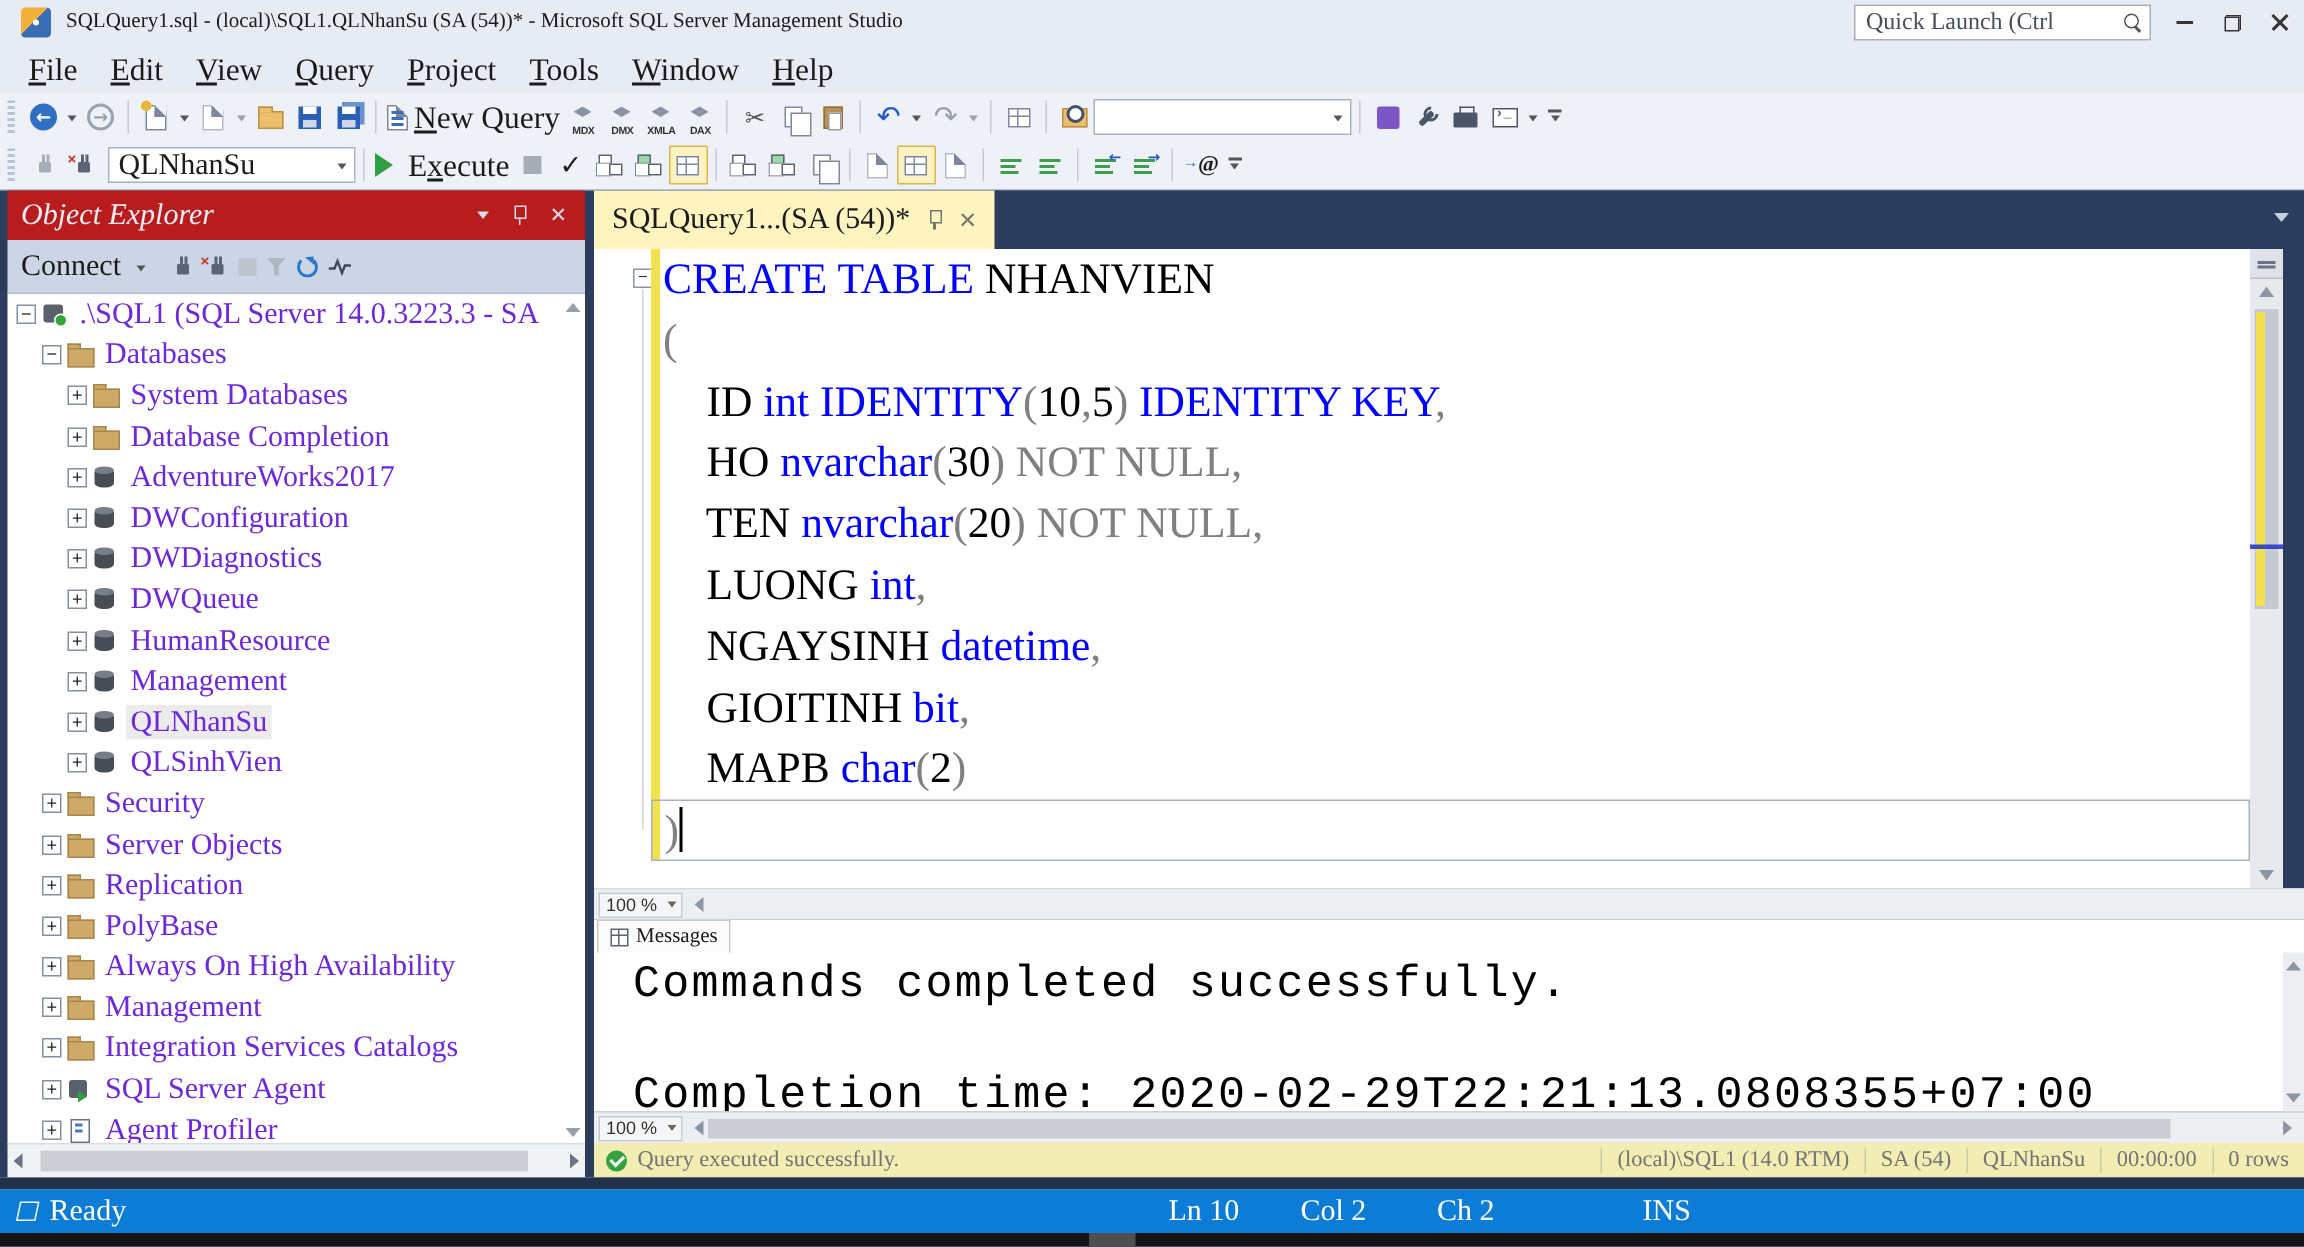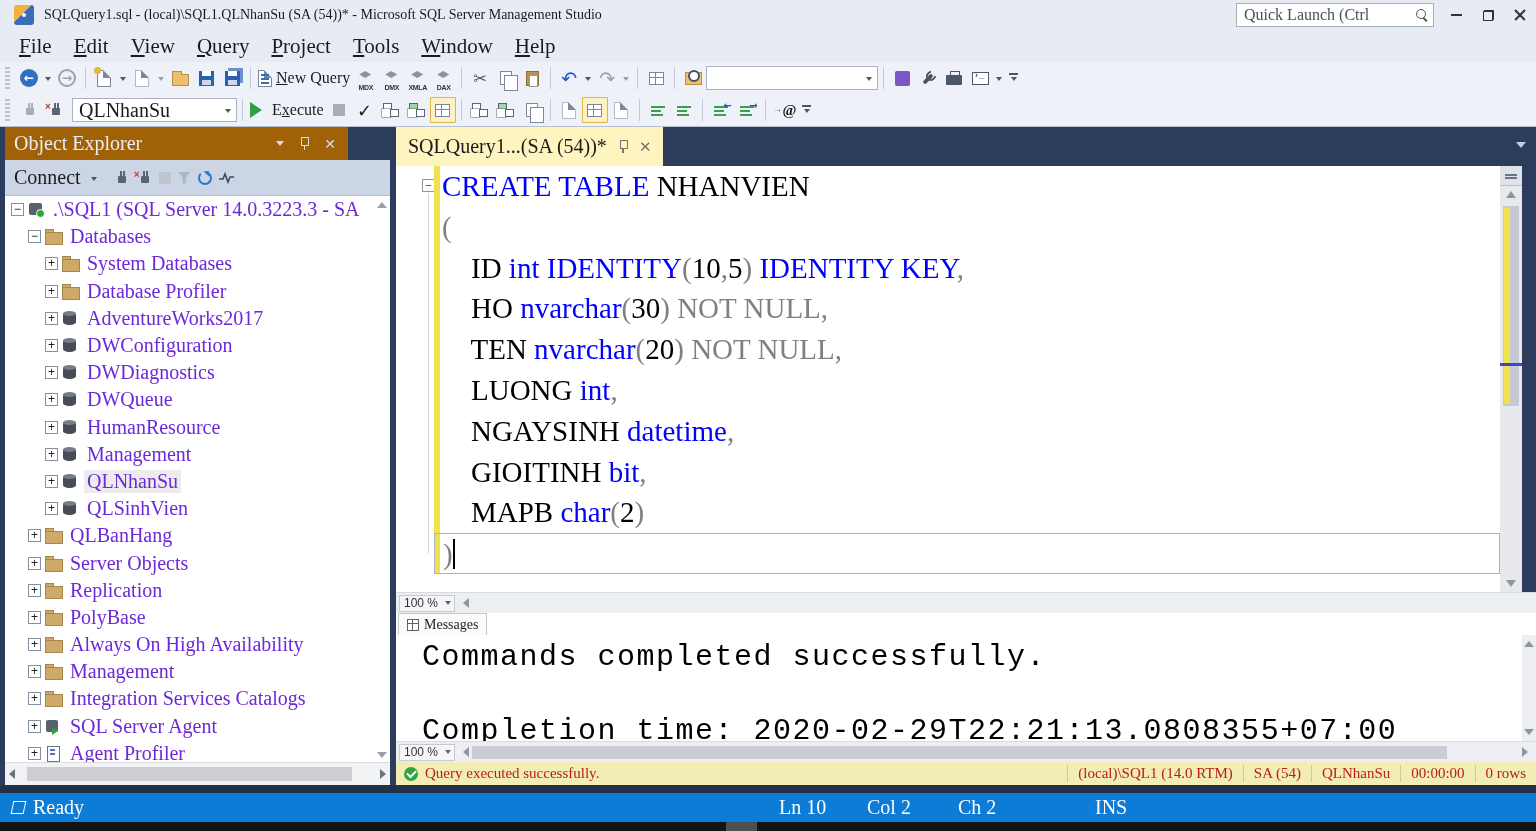--- a/index.html
+++ b/index.html
@@ -37,21 +37,21 @@
   .toolbar { left:0; width:1536px; display:flex; align-items:center; background:#eef1f7; padding-left:3px; }
   .tb1 { top:62px; height:32px; }
   .tb2 { top:94px; height:33px; border-bottom:1px solid #b7c0d1; }
   .grip { width:5px; height:22px; margin:0 6px 0 2px; flex:none;
     background:repeating-linear-gradient(180deg,#b9c2d6 0 2px,transparent 2px 4px); }
   .vsep { width:1px; height:22px; background:#c3cad8; margin:0 5px; flex:none; }
   .tbtn { height:26px; min-width:26px; display:flex; align-items:center; justify-content:center; flex:none; position:relative; gap:4px; padding:0 2px; }
   .tbtn.on { background:#fdf2c0; border:1px solid #d9b64e; border-radius:1px; }
   .caret { width:0; height:0; border:3.5px solid transparent; border-top:4.5px solid #555; margin:4px 3px 0; flex:none; }
   .caret.dim { border-top-color:#9aa1ad; }
-  .tlabel { font-size:16px; color:#1b1b1b; white-space:nowrap;text-align:center; }
+  .tlabel { font-size:21px; color:#1b1b1b; white-space:nowrap;text-align:center; }
   .circ { width:18px; height:18px; border-radius:50%; display:flex; align-items:center; justify-content:center;
     font:bold 12px "DejaVu Sans",sans-serif; }
   .circ.back { background:#2f6fc4; color:#fff; }
   .circ.fwd { border:2px solid #9aa2ad; color:#9aa2ad; background:#eef1f7; }
   .icon-page { position:relative; width:14px; height:17px; background:#fff; border:1px solid #7d8799; }
   .icon-page::before { content:""; position:absolute; right:-1px; top:-1px; border:4px solid #eef1f7; border-left-color:#7d8799; border-bottom-color:#7d8799; }
   .icon-page.star::after { content:""; position:absolute; left:-4px; top:-4px; width:7px; height:7px; background:#e8b73c; border-radius:50%; }
   .icon-page.q::after { content:""; position:absolute; left:2px; top:3px; width:8px; height:2px; background:#3a6db5; box-shadow:0 4px 0 #3a6db5,0 8px 0 #3a6db5; }
   .icon-page.dim { border-color:#b4bac4; }
   .icon-folder { position:relative; width:17px; height:12px; background:#eebf6a; border:1px solid #b8904a; margin-top:4px; }
@@ -109,21 +109,21 @@
   .ic-lines.arr::after { content:"→"; position:absolute; right:-4px; top:-4px; color:#2458c8; font:bold 10px "DejaVu Sans",sans-serif; }
   .ic-lines.arr.l::after { content:"←"; }
   .atmark { font-size:15px; color:#1b1b1b; font-weight:bold; }
   .atmark::before { content:"→"; color:#2458c8; font-size:10px; vertical-align:3px; }
 
   
   .main { left:0; top:127px; width:1536px; height:658px; background:#2b3c5d; }
 
   
   .oe { left:5px; top:0; width:385px; height:658px; }
-  .oe-header { left:0; top:0; width:343px; height:33px; background:#a16207; color:#e8edf6; display:flex; align-items:center; }
+  .oe-header { left:0; top:0; width:385px; height:33px; background:#b91c1c; color:#e8edf6; display:flex; align-items:center;font-style:italic; }
   .oe-title { font-size:20px; padding-left:9px; flex:1; }
   .oe-hicons { display:flex; align-items:center; gap:16px; padding-right:12px; }
   .wcaret { width:0; height:0; border:4px solid transparent; border-top:5px solid #d5dce8; margin-top:4px; }
   .pin { position:relative; width:8px; height:13px; }
   .pin::before { content:""; position:absolute; left:1px; top:0; width:6px; height:7px; border:1.6px solid #d5dce8; }
   .pin::after { content:""; position:absolute; left:3.5px; top:8px; width:1.6px; height:5px; background:#d5dce8; }
   .oe-x { font-size:14px; color:#d5dce8; font-family:"DejaVu Sans",sans-serif; }
   .oe-connect { left:0; top:33px; width:385px; height:36px; background:#ccd5e6; display:flex; align-items:center;
     font-size:20px; color:#1b1b1b; padding-left:9px; gap:7px; border-bottom:1px solid #b5bfd4; }
   .oe-connect .caret { margin-top:6px; }
@@ -202,21 +202,21 @@
     linear-gradient(#5a6475 0 0) 0 3px/100% 1px no-repeat,
     linear-gradient(#5a6475 0 0) 4px 0/1px 100% no-repeat,#fff; }
   .msg-body { left:0; top:22px; width:1126px; height:106px; padding:4px 0 0 26px; overflow:hidden; }
   .msg-line { font-family:"Liberation Mono","DejaVu Sans Mono",monospace; font-size:30px; line-height:37px;
     letter-spacing:1.5px; color:#000; white-space:pre; }
   .msg-vscroll { left:1126px; top:22px; width:14px; height:106px; background:#eceef2; }
   .mv-up { left:2px; top:6px; border-bottom:6px solid #8f96a3; border-top:none; }
   .mv-dn { left:2px; bottom:6px; border-top:6px solid #8f96a3; border-bottom:none; }
 
   .ystatus { left:0; top:635px; width:1140px; height:23px; background:#f2edb3; display:flex; align-items:center;
-    font-size:15px; color:#b91c1c; }
+    font-size:15px; color:#737373; }
   .st-ok { width:14px; height:14px; border-radius:50%; background:#36a13f; margin:0 7px 0 8px; position:relative; flex:none; }
   .st-ok::after { content:""; position:absolute; left:3px; top:3.5px; width:7px; height:4px; border-left:2px solid #fff; border-bottom:2px solid #fff; transform:rotate(-45deg); }
   .st-msg { flex:1; white-space:nowrap; }
   .st-cell { padding:0 10px; border-left:1px solid #cfc99e; height:17px; line-height:17px; white-space:nowrap; }
 
   
   .framebottom { left:0; top:785px; width:1536px; height:8px; background:#22304a; }
   .bluebar { left:0; top:793px; width:1536px; height:39px; background:#0c7cd6; color:#fff; font-size:20px; }
   .ready-icon { left:12px; top:8px; width:13px; height:13px; border:1.6px solid #fff; transform:skewX(-12deg); }
   .bb { position:absolute; top:0; height:29px; line-height:29px; white-space:nowrap; }
@@ -473,21 +473,21 @@
             <span class="tlabel2">Databases</span>
           </div>
           <div class="trow" style="padding-left: 40px;">
             <span class="expander">+</span>
             <span class="ticon folder"></span>
             <span class="tlabel2">System Databases</span>
           </div>
           <div class="trow" style="padding-left: 40px;">
             <span class="expander">+</span>
             <span class="ticon folder"></span>
-            <span class="tlabel2">Database Profiler</span>
+            <span class="tlabel2">Database Completion</span>
           </div>
           <div class="trow" style="padding-left: 40px;">
             <span class="expander">+</span>
             <span class="ticon db"></span>
             <span class="tlabel2">AdventureWorks2017</span>
           </div>
           <div class="trow" style="padding-left: 40px;">
             <span class="expander">+</span>
             <span class="ticon db"></span>
             <span class="tlabel2">DWConfiguration</span>
@@ -518,21 +518,21 @@
             <span class="tlabel2 sel">QLNhanSu</span>
           </div>
           <div class="trow" style="padding-left: 40px;">
             <span class="expander">+</span>
             <span class="ticon db"></span>
             <span class="tlabel2">QLSinhVien</span>
           </div>
           <div class="trow" style="padding-left: 23px;">
             <span class="expander">+</span>
             <span class="ticon folder"></span>
-            <span class="tlabel2">QLBanHang</span>
+            <span class="tlabel2">Security</span>
           </div>
           <div class="trow" style="padding-left: 23px;">
             <span class="expander">+</span>
             <span class="ticon folder"></span>
             <span class="tlabel2">Server Objects</span>
           </div>
           <div class="trow" style="padding-left: 23px;">
             <span class="expander">+</span>
             <span class="ticon folder"></span>
             <span class="tlabel2">Replication</span>

